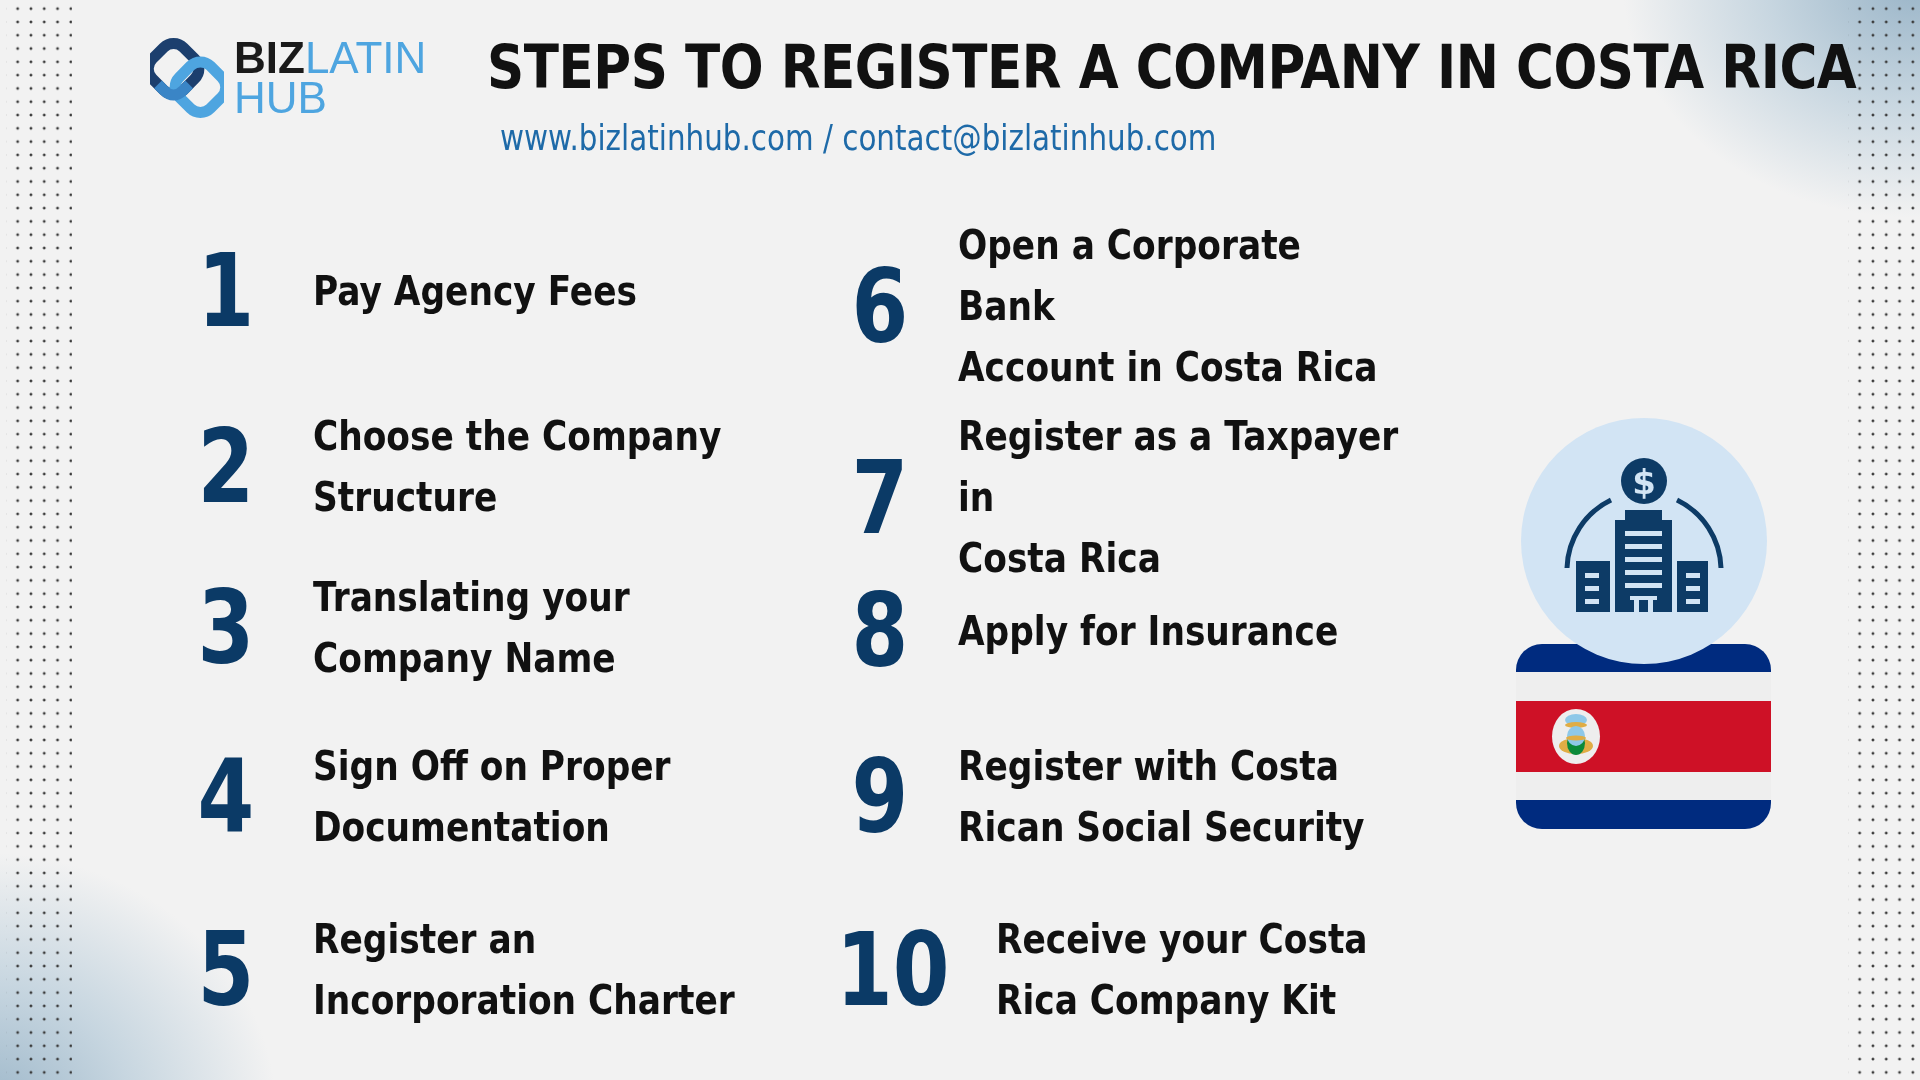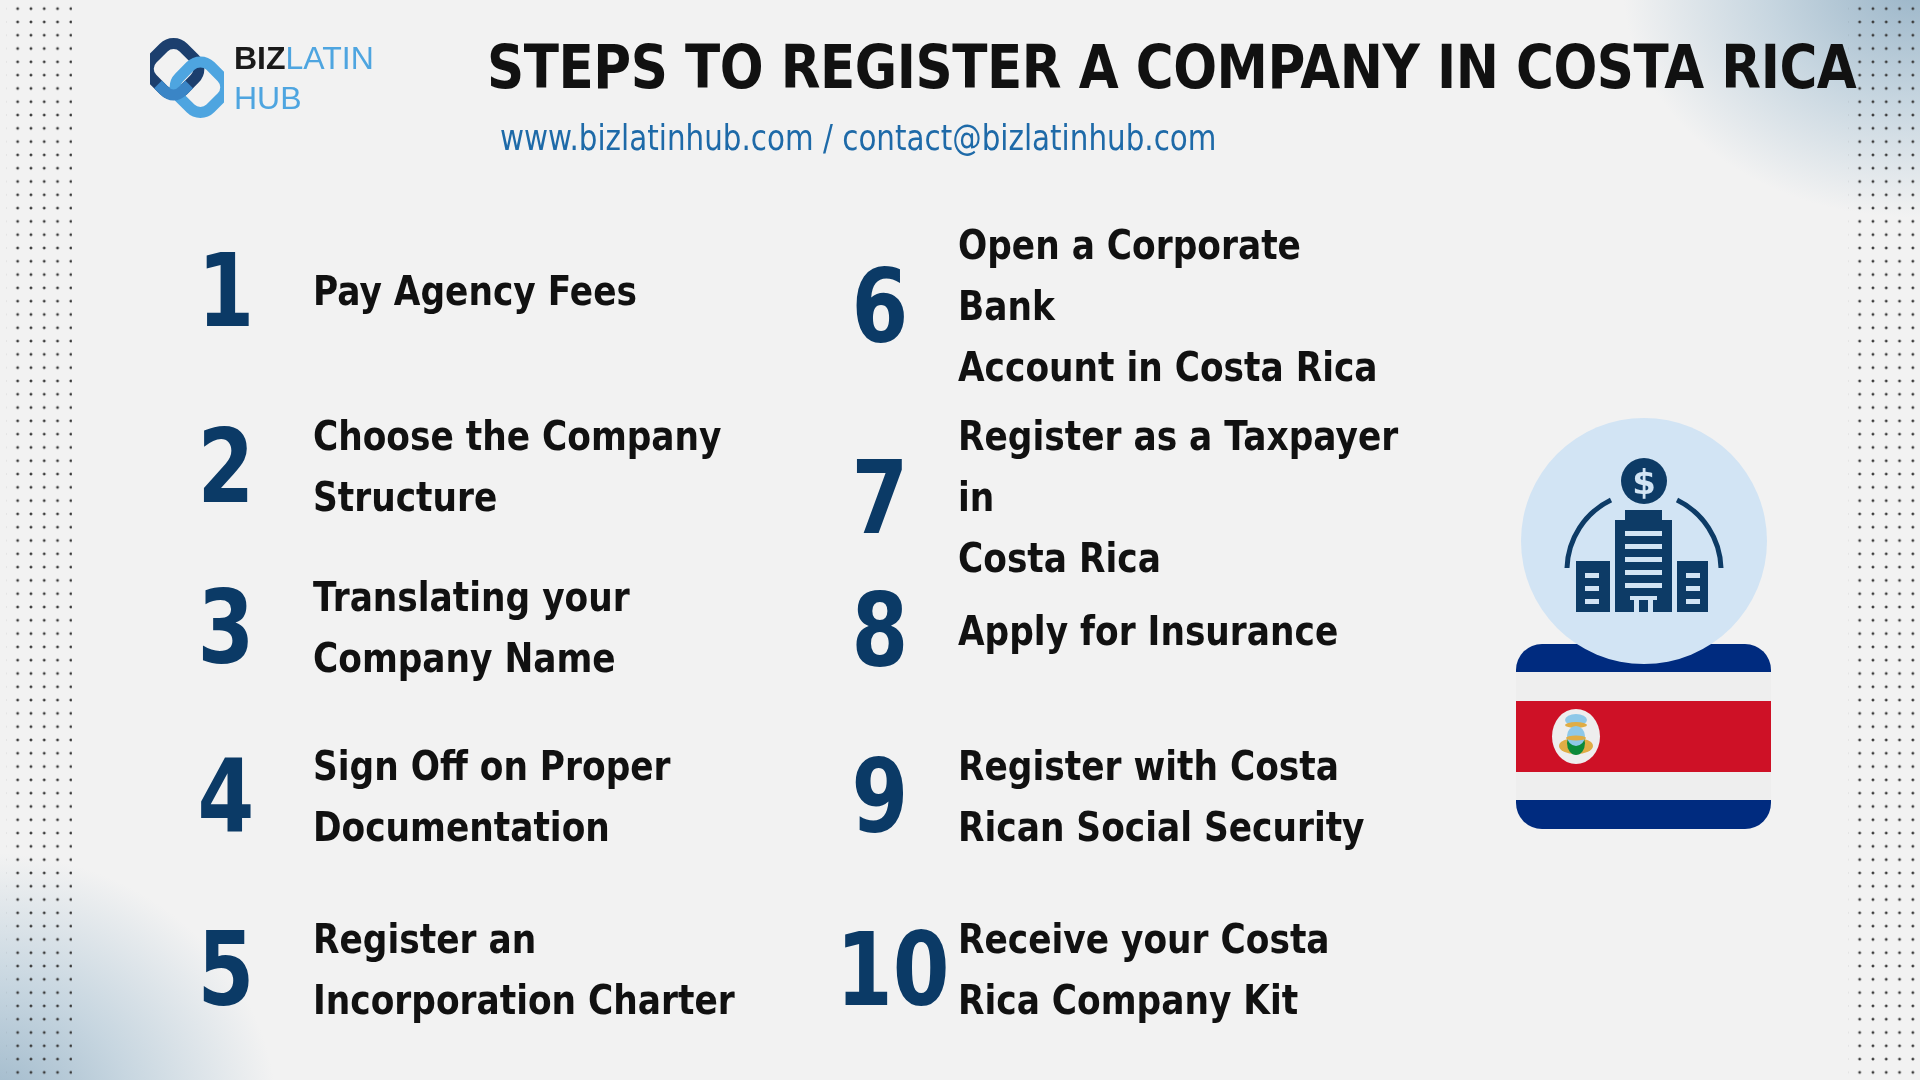--- a/index.html
+++ b/index.html
@@ -24,21 +24,21 @@
     background-size: 13.3px 13.3px;
     background-position: 5px 2px;
     pointer-events: none;
   }
   .dots.left { left: 6px; }
   .dots.right { left: 1848px; width: 80px; }
 
   
   .logo { position: absolute; left: 150px; top: 34px; height: 88px; display: flex; align-items: center; }
   .logo-icon { width: 74px; height: 88px; }
-  .logo-text { margin-left: 10px; line-height: 40px; font-size: 32px; letter-spacing: 0px; }
+  .logo-text { margin-left: 10px; line-height: 40px; font-size: 44px; letter-spacing: 0px; }
   .logo-biz { color: #1a1a1a; font-weight: bold; }
   .logo-latin, .logo-hub { color: #4ea5e0; font-weight: normal; }
 
   
   .title {
     position: absolute; left: 487px; top: 32px; margin: 0;
     font-size: 60px; font-weight: bold; color: #111;
     letter-spacing: -0.5px; white-space: nowrap;
     font-family: "DejaVu Sans", sans-serif;
     transform: scaleX(0.86); transform-origin: left center;
@@ -149,21 +149,21 @@
 </div>
 <div class="step col-right" style="top:580px;">
   <div class="step-num">8</div>
   <div class="step-text">Apply for Insurance</div>
 </div>
 <div class="step col-right" style="top:736px;">
   <div class="step-num">9</div>
   <div class="step-text">Register with Costa
 Rican Social Security</div>
 </div>
-<div class="step col-right" style="top:909px;">
+<div class="step col-right" style="top:909px;gap:38px;">
   <div class="step-num">10</div>
   <div class="step-text">Receive your Costa
 Rica Company Kit</div>
 </div>
 
 <div class="circle">
   <svg width="246" height="246" viewBox="0 0 246 246">
     <g fill="#0d3b66">
 
       <path d="M46 150 A78 78 0 0 1 90 82" fill="none" stroke="#0d3b66" stroke-width="5"></path>

